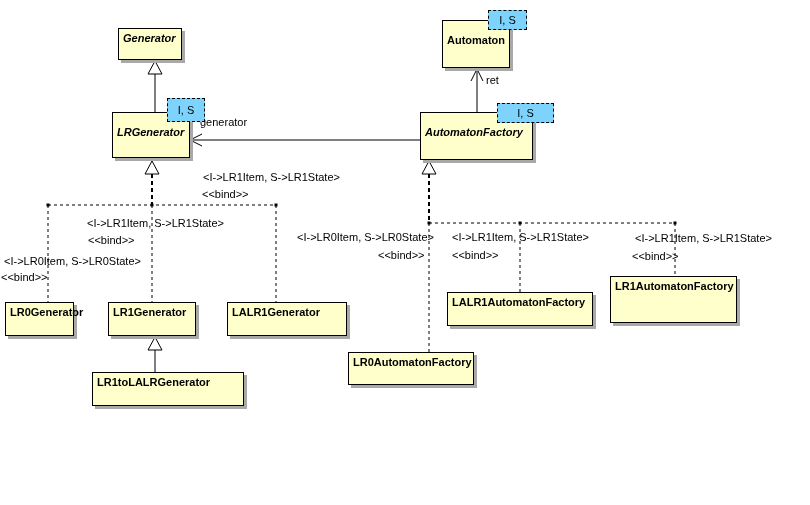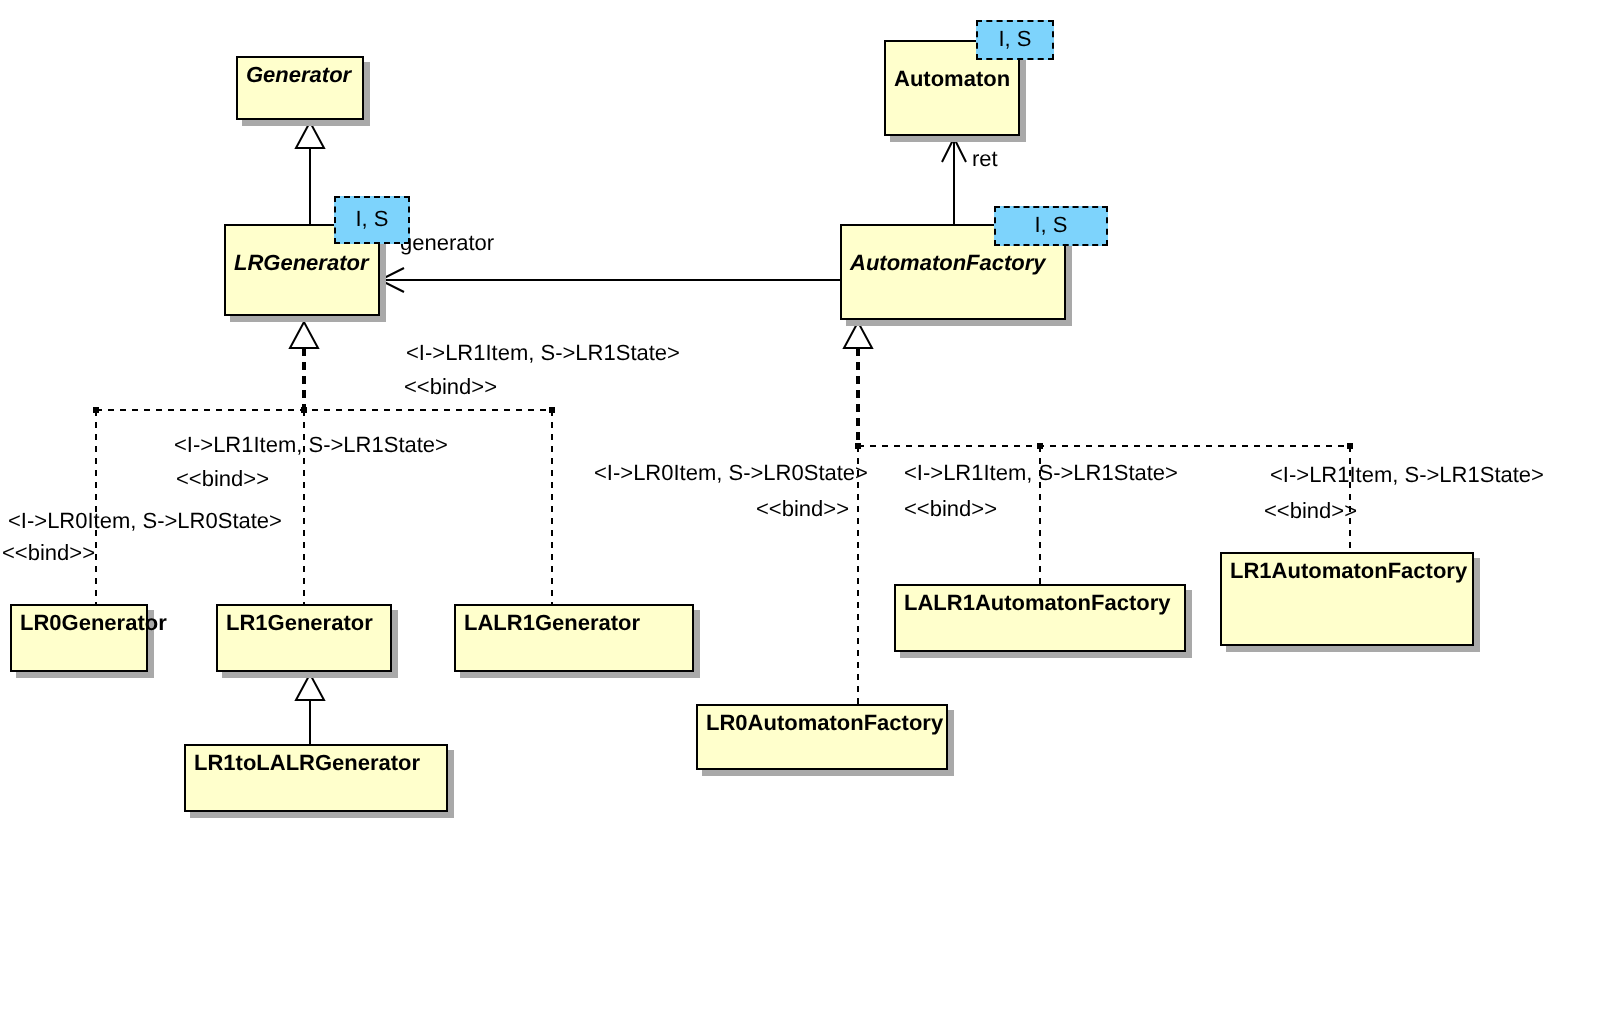--- a/index.html
+++ b/index.html
@@ -75,21 +75,21 @@
   <div class="class-box abstract tall" style="left:112px;top:112px;width:78px;height:46px;">LRGenerator</div>
 
   <div class="class-box abstract tall" style="left:420px;top:112px;width:113px;height:48px;">AutomatonFactory</div>
 
   <div class="class-box" style="left:5px;top:302px;width:69px;height:34px;">LR0Generator</div>
 
   <div class="class-box" style="left:108px;top:302px;width:88px;height:34px;">LR1Generator</div>
 
   <div class="class-box" style="left:227px;top:302px;width:120px;height:34px;">LALR1Generator</div>
 
-  <div class="class-box" style="left:92px;top:372px;width:132px;height:34px;">LR1toLALRGenerator</div>
+  <div class="class-box" style="left:92px;top:372px;width:152px;height:34px;">LR1toLALRGenerator</div>
 
   <div class="class-box" style="left:348px;top:352px;width:126px;height:33px;">LR0AutomatonFactory</div>
 
   <div class="class-box" style="left:447px;top:292px;width:146px;height:34px;">LALR1AutomatonFactory</div>
 
   <div class="class-box" style="left:610px;top:276px;width:127px;height:47px;">LR1AutomatonFactory</div>
 
   <div class="param-box" style="left:167px;top:98px;width:38px;height:24px;">I, S</div>
 
   <div class="param-box" style="left:488px;top:10px;width:39px;height:20px;">I, S</div>

